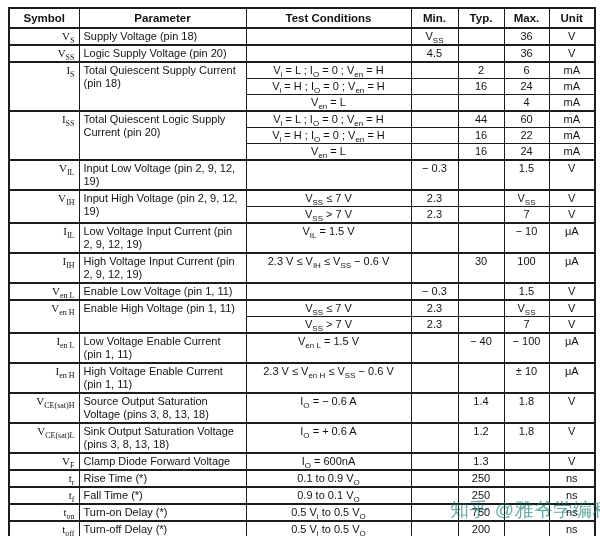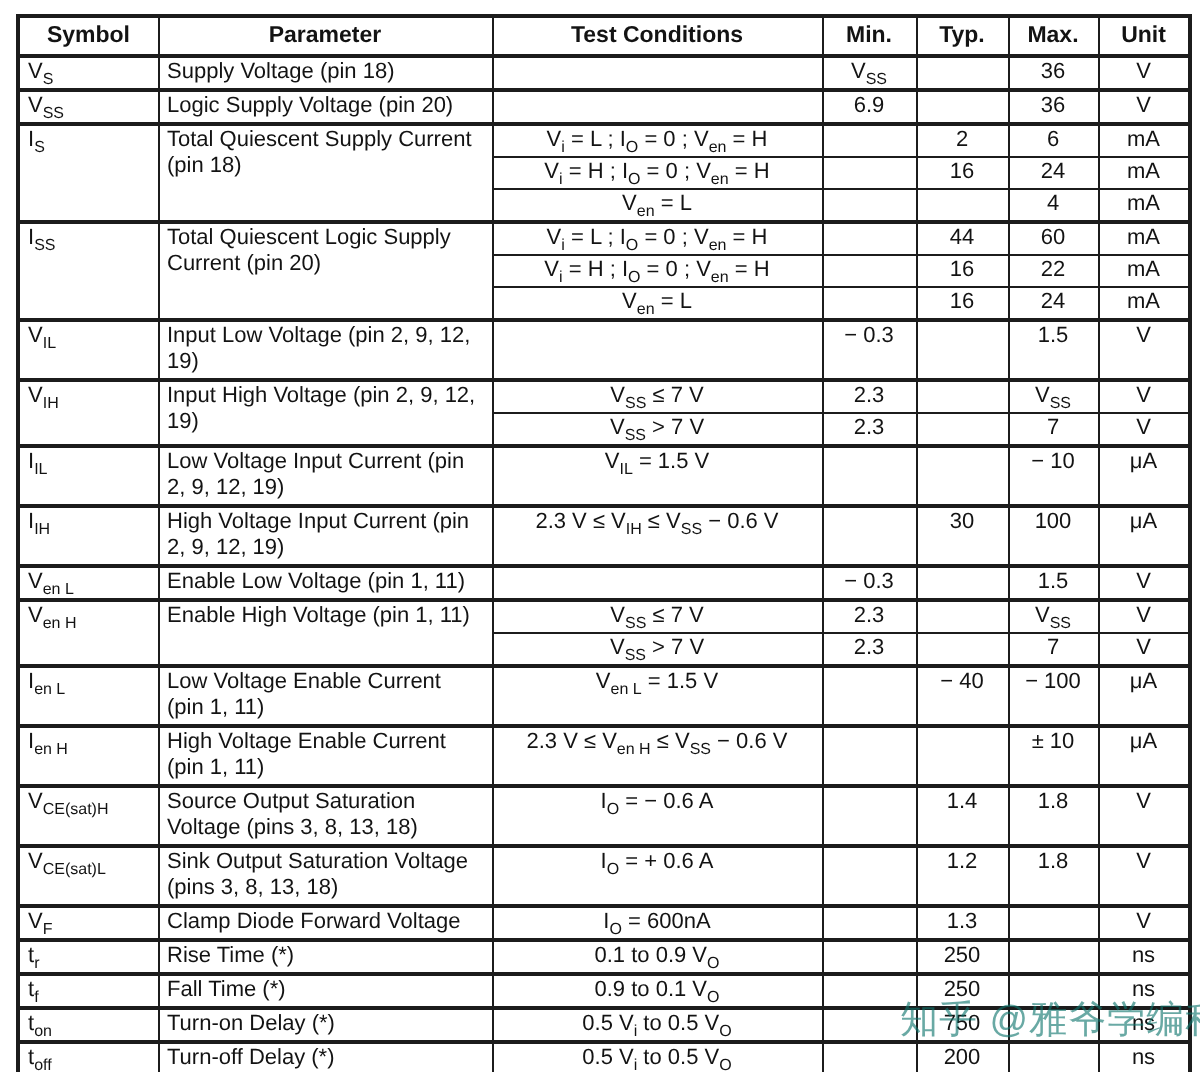--- a/index.html
+++ b/index.html
@@ -30,21 +30,21 @@
   table.spec thead th {
     font-weight: bold;
     font-size: 11.5px;
     text-align: center;
     vertical-align: middle;
     height: 20px;
     padding: 2px 3px;
   }
   tr.group-start td { border-top-width: 2px; }
   tbody tr { height: 16px; }
-  td.sym   { text-align: left; vertical-align: top; padding-top: 2px; }
+  td.sym   { text-align: right; vertical-align: top; padding-top: 2px; font-family: Liberation Serif, serif; }
   td.param { text-align: left; }
   td.cond  { text-align: center; }
   td.min, td.typ, td.max, td.unit { text-align: center; }
   sub { font-size: 8px; line-height: 0; }
   .watermark {
     position: absolute;
     left: 450px; top: 497px;
     font-size: 19px;
     color: #0f766e;
     opacity: 0.62;
@@ -85,21 +85,21 @@
         <td class="cond"></td>
         <td class="min">V<sub>SS</sub></td>
         <td class="typ"></td>
         <td class="max">36</td>
         <td class="unit">V</td>
       </tr>
       <tr class="group-start">
         <td rowspan="1" class="sym">V<sub>SS</sub></td>
         <td rowspan="1" class="param">Logic Supply Voltage (pin 20)</td>
         <td class="cond"></td>
-        <td class="min">6.9</td>
+        <td class="min">4.5</td>
         <td class="typ"></td>
         <td class="max">36</td>
         <td class="unit">V</td>
       </tr>
       <tr class="group-start">
         <td rowspan="3" class="sym">I<sub>S</sub></td>
         <td rowspan="3" class="param">Total Quiescent Supply Current (pin 18)</td>
         <td class="cond">V<sub>i</sub> = L ;  I<sub>O</sub> = 0 ;  V<sub>en</sub> = H</td>
         <td class="min"></td>
         <td class="typ">2</td>

